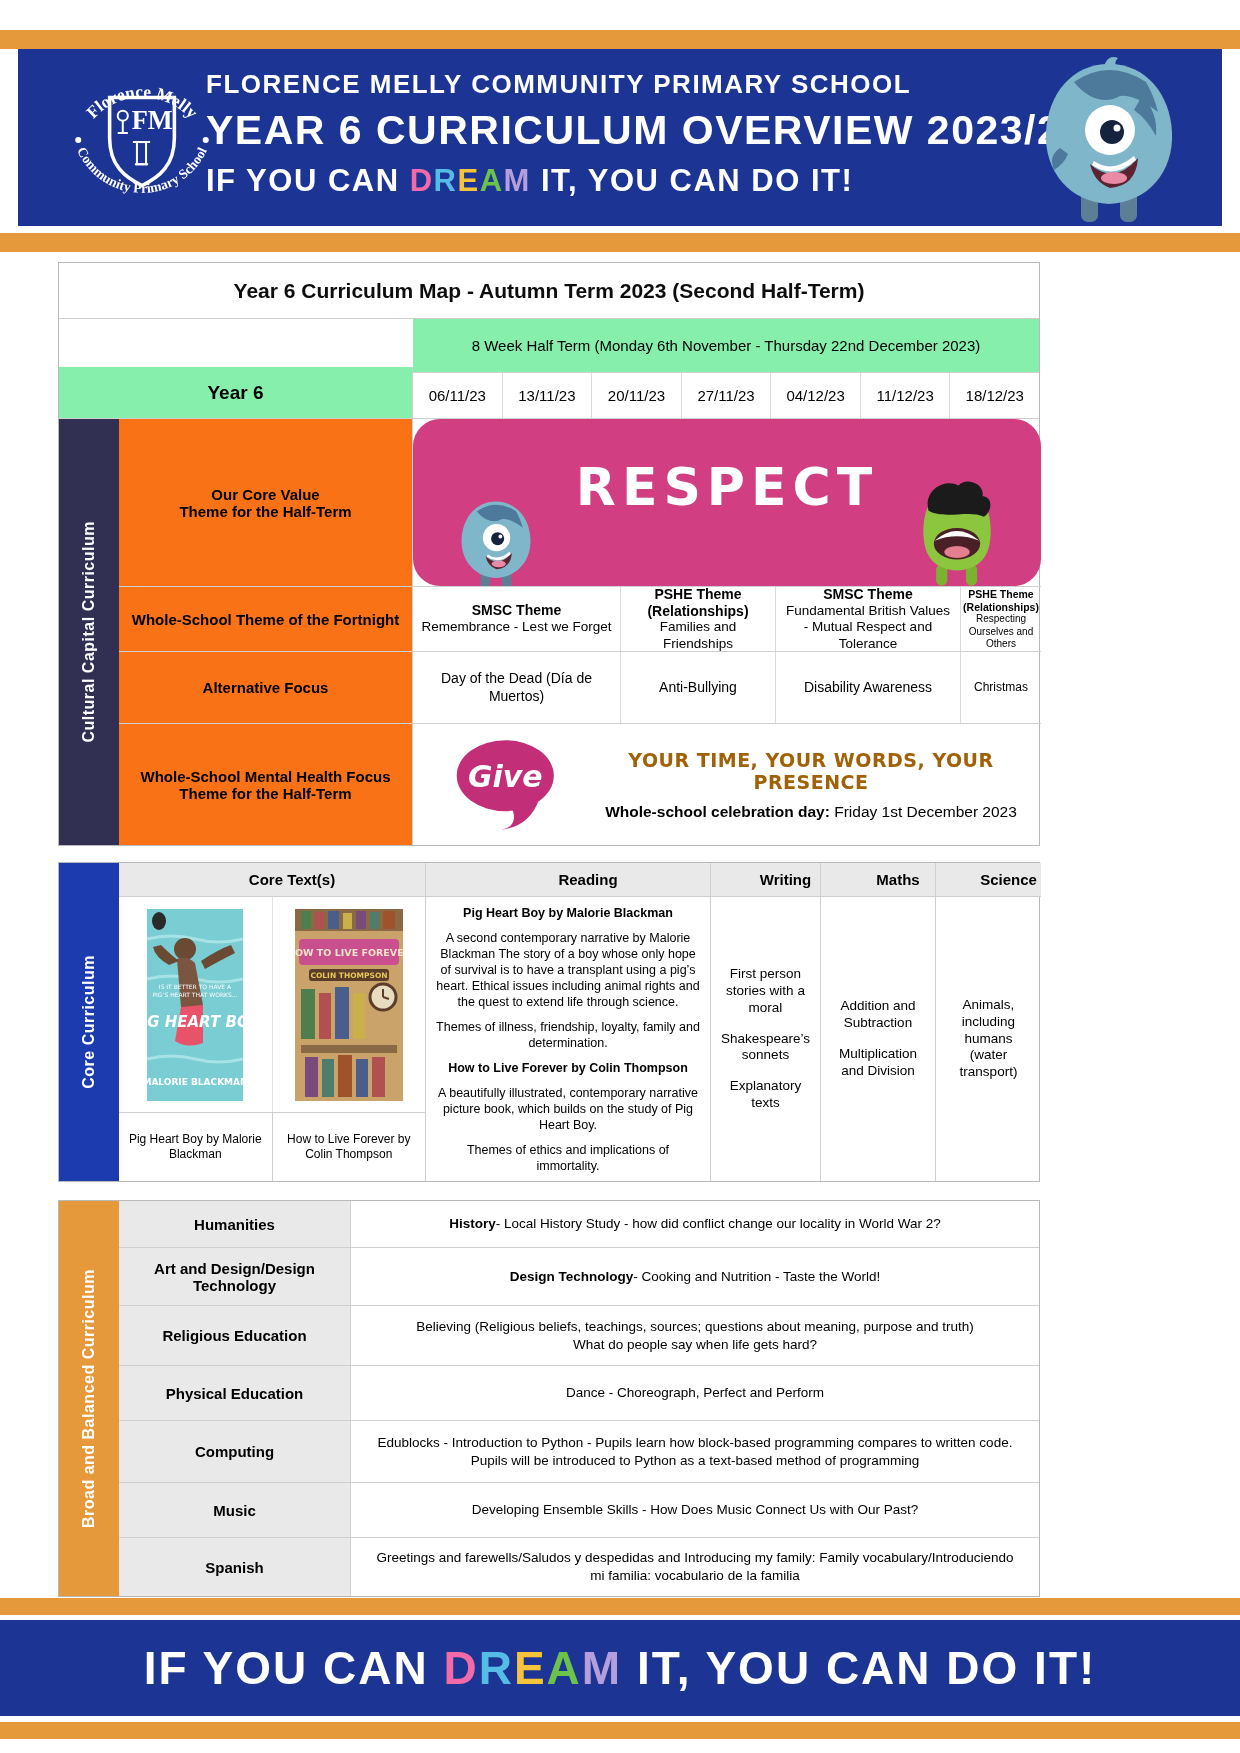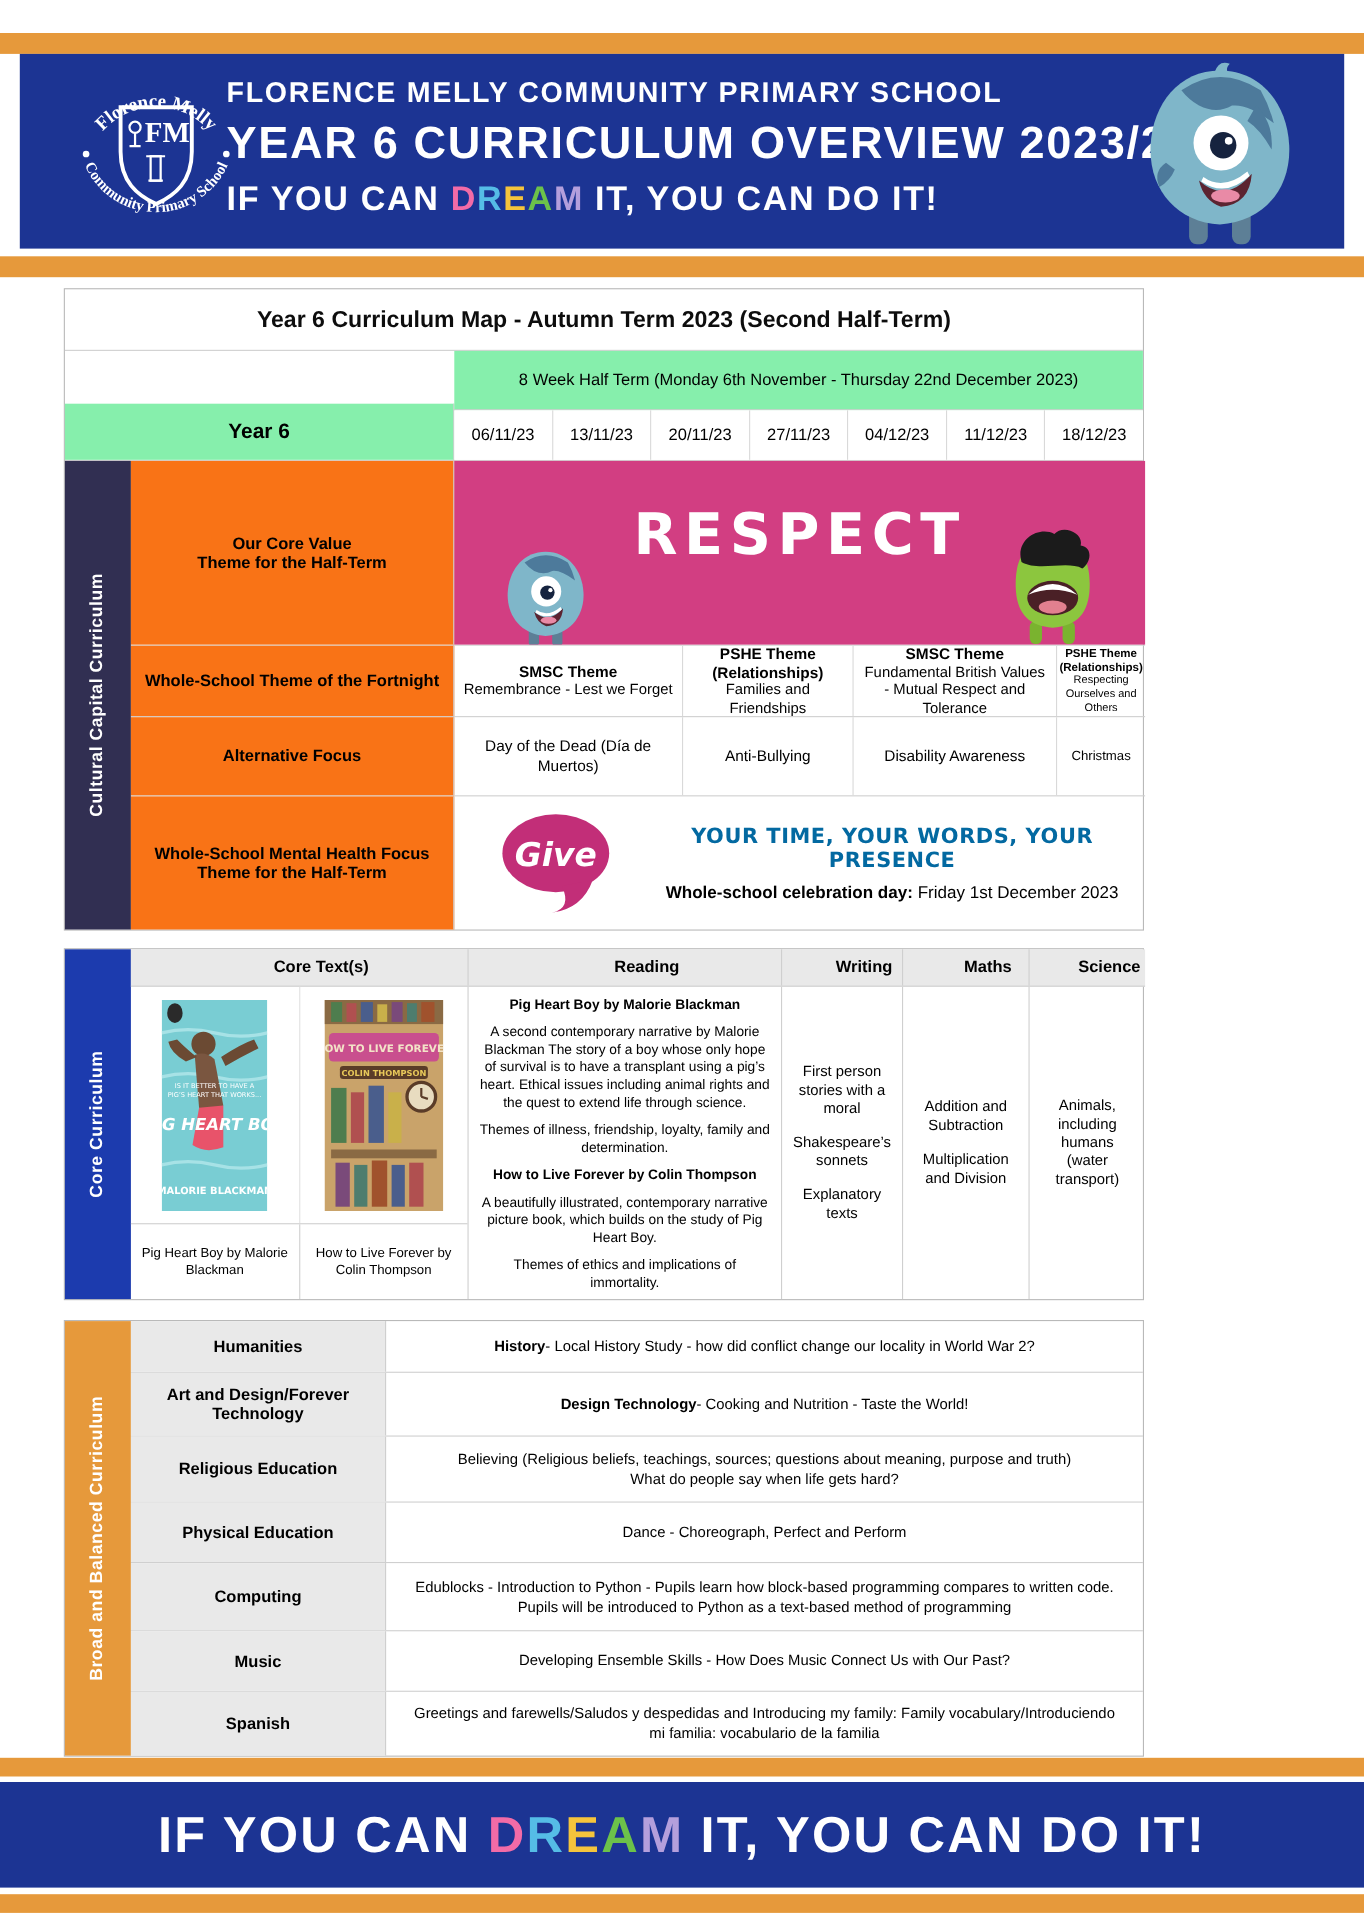--- a/index.html
+++ b/index.html
@@ -42,40 +42,40 @@
 
   .t1-body { display:flex; border-top:1px solid #cfcfcf; }
   .navy { background:#312F52; }
   .t1-rows { width:922px; }
   .t1-row { display:flex; border-bottom:1px solid #cfcfcf; }
   .t1-row:last-child { border-bottom:none; }
   .label-cell { width:294px; flex:0 0 294px; display:flex; align-items:center; justify-content:center; text-align:center;
                 font-size:15px; font-weight:bold; background:#f97316; border-right:1px solid #cfcfcf; white-space:pre-line; padding:4px 10px; }
   .content-area { width:628px; flex:0 0 628px; }
 
-  .respect-banner { position:relative; background:#D23E82; height:100%; overflow:hidden; }
+  .respect-banner { position:relative; background:#D23E82; height:100%; overflow:hidden;border-radius:27px; }
   .respect-word { position:absolute; left:0; right:0; top:38px; text-align:center; color:#fff;
                   font-size:52px; font-weight:bold; letter-spacing:6px; font-family:"DejaVu Sans", sans-serif; }
   .monster-small-blue { position:absolute; left:42px; bottom:-6px; }
   .monster-green { position:absolute; right:38px; bottom:-4px; }
 
   .fourcols { display:flex; height:100%; }
   .fc { display:flex; flex-direction:column; align-items:center; justify-content:center; text-align:center;
         border-right:1px solid #d9d9d9; padding:3px 6px; }
   .fc:last-child { border-right:none; }
   .fc1 { width:208px; flex:0 0 208px; } .fc2 { width:155px; flex:0 0 155px; }
   .fc3 { width:185px; flex:0 0 185px; } .fc4 { width:80px; flex:0 0 80px; }
   .fc .hd { font-weight:bold; font-size:14px; line-height:1.2; }
   .fc .bd { font-size:13.5px; line-height:1.22; }
   .fc4 .hd { font-size:10.5px; } .fc4 .bd { font-size:10px; }
   .altrow .fc { font-size:14px; line-height:1.25; }
 
   .give-row { display:flex; align-items:center; padding:6px 10px 6px 40px; height:100%; }
   .give-texts { margin-left:26px; flex:1; text-align:center; }
-  .give-headline { color:#0369a1; font-weight:bold; font-size:19px; letter-spacing:.5px; font-family:"DejaVu Sans", sans-serif; }
+  .give-headline { color:#a16207; font-weight:bold; font-size:19px; letter-spacing:.5px; font-family:"DejaVu Sans", sans-serif; }
   .give-celebration { margin-top:10px; font-size:15.5px; }
   .give-celebration b { font-weight:bold; }
 
   
   .t2 { top:862px; display:flex; }
   .coreblue { background:#1C3BAE; }
   .t2-main { width:922px; }
   .t2-headers { display:flex; height:34px; background:#E9E9E9; border-bottom:1px solid #cfcfcf; }
   .t2-h { display:flex; align-items:center; justify-content:center; font-weight:bold; font-size:15px; border-right:1px solid #cfcfcf;padding-left:40px; }
   .t2-h:last-child { border-right:none; }
@@ -381,21 +381,21 @@
   <div class="tbl t3">
     <div class="vside orangeside">
       <span class="vtext">Broad and Balanced Curriculum</span>
     </div>
     <div class="t3-rows">
       <div class="t3-row" style="height:47px">
         <div class="t3-label">Humanities</div>
         <div class="t3-content"><b>History</b><span> - Local History Study - how did conflict change our locality in World War 2?</span></div>
       </div>
       <div class="t3-row" style="height:58px">
-        <div class="t3-label">Art and Design/Forever Technology</div>
+        <div class="t3-label">Art and Design/Design Technology</div>
         <div class="t3-content"><b>Design Technology</b><span> - Cooking and Nutrition - Taste the World!</span></div>
       </div>
       <div class="t3-row" style="height:60px">
         <div class="t3-label">Religious Education</div>
         <div class="t3-content"><b></b><span>Believing (Religious beliefs, teachings, sources; questions about meaning, purpose and truth)
 What do people say when life gets hard?</span></div>
       </div>
       <div class="t3-row" style="height:55px">
         <div class="t3-label">Physical Education</div>
         <div class="t3-content"><b></b><span>Dance - Choreograph, Perfect and Perform</span></div>

